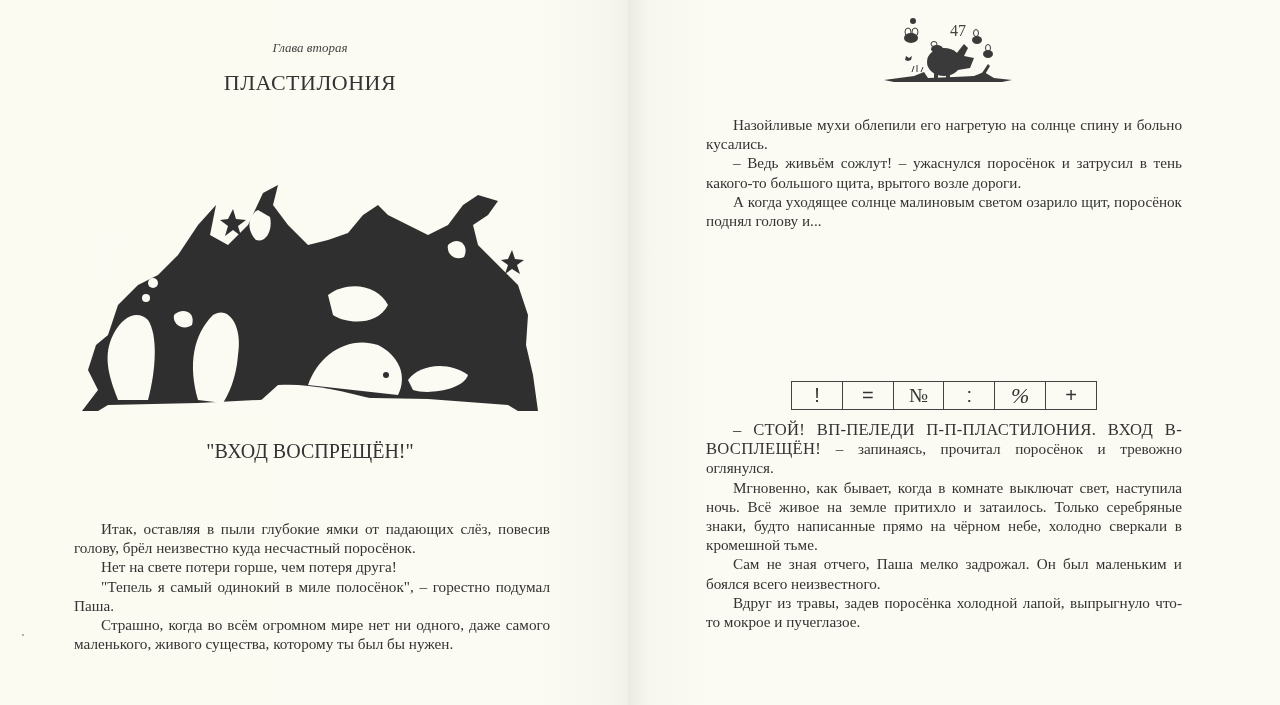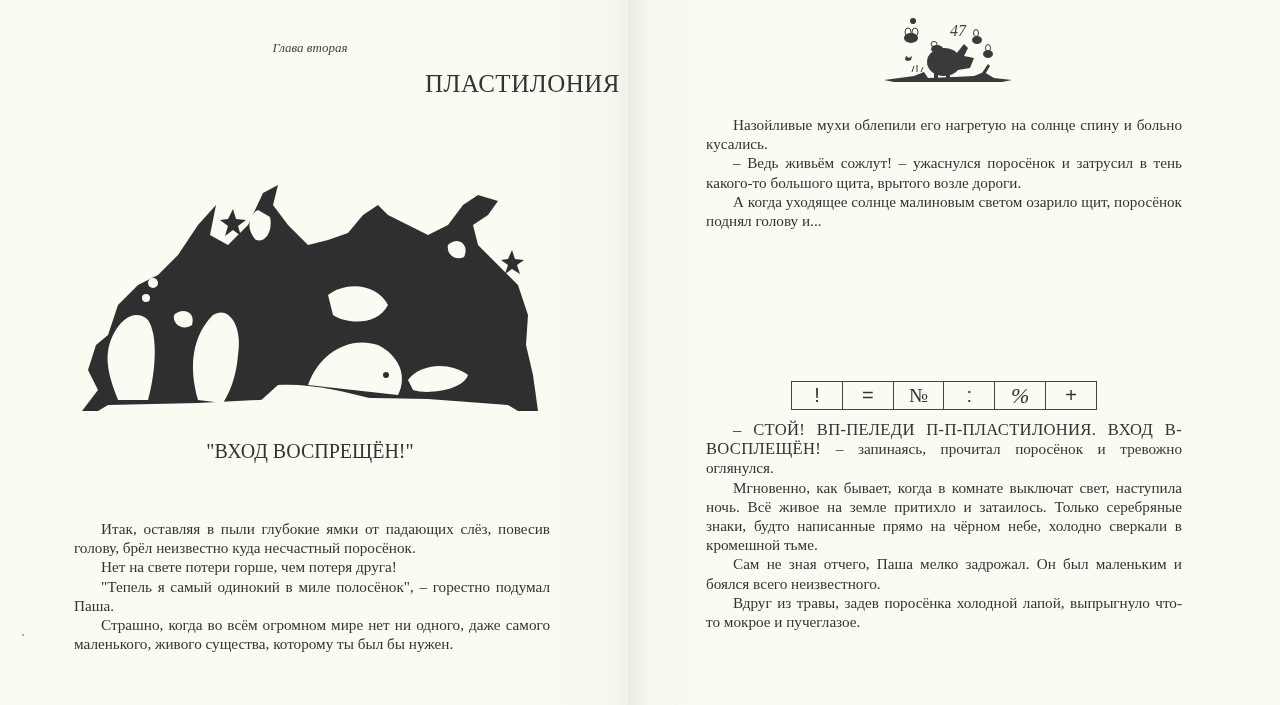--- a/index.html
+++ b/index.html
@@ -8,31 +8,31 @@
     background:#fbfbf3;
     font-family:"Liberation Serif","DejaVu Serif",serif;
     color:#3a3a3a;
   }
   .page { position:absolute; top:0; height:705px; }
   .page-left { left:0; width:630px; background:linear-gradient(to right,#fbfbf2 0%,#fbfbf3 85%,#f6f6ee 97%,#efefe8 100%); }
   .page-right { left:630px; width:650px; background:linear-gradient(to right,#ececE5 0%,#f7f7ef 3%,#fbfbf3 12%,#fbfbf3 100%); }
   .gutter { position:absolute; left:628px; top:0; width:4px; height:705px; background:linear-gradient(to right,#f0f0e8,#e6e6df,#f0f0e8); }
 
   .chapter-label { position:absolute; left:0; width:620px; top:40px; text-align:center; font-style:italic; font-size:13px; color:#444; }
-  .chapter-title { position:absolute; left:0; width:620px; top:70px; text-align:right; font-size:25px; letter-spacing:0.5px; color:#333; }
+  .chapter-title { position:absolute; left:0; width:620px; top:70px; text-align:center; font-size:22px; letter-spacing:0.5px; color:#333; }
 
   .illustration { position:absolute; left:78px; top:185px; width:460px; height:232px; }
 
   .section-title { position:absolute; left:0; width:620px; top:440px; text-align:center; font-size:20px; color:#333; }
 
   .text-block { position:absolute; font-size:15.2px; line-height:19.2px; text-align:justify; color:#333; }
   .text-block p { margin:0; text-indent:27px; }
   .left-text { left:74px; top:481px; width:476px;margin-top:38px; }
 
-  .page-number { position:absolute; left:950px; top:22px; font-size:16px; color:#444;font-style:italic; }
+  .page-number { position:absolute; left:950px; top:22px; font-size:16px; color:#444; }
   .vignette { position:absolute; left:884px; top:14px; width:128px; height:70px; }
 
   .right-text-1 { left:706px; top:115px; width:476px; }
   .right-text-2 { left:706px; top:420px; width:476px; }
 
   .sign-table { position:absolute; left:791px; top:381px; width:306px; height:29px; border:1.5px solid #444; display:flex; box-sizing:border-box; }
   .sign-cell { flex:1; border-right:1.5px solid #444; display:flex; align-items:center; justify-content:center; font-family:"Liberation Sans","DejaVu Sans",sans-serif; font-size:20px; color:#333; }
   .sign-cell:last-child { border-right:none; }
   .sign-cell.serif { font-family:"Liberation Serif","DejaVu Serif",serif; }
   .sign-cell.italic { font-style:italic; font-family:"Liberation Serif","DejaVu Serif",serif; font-size:22px; }

